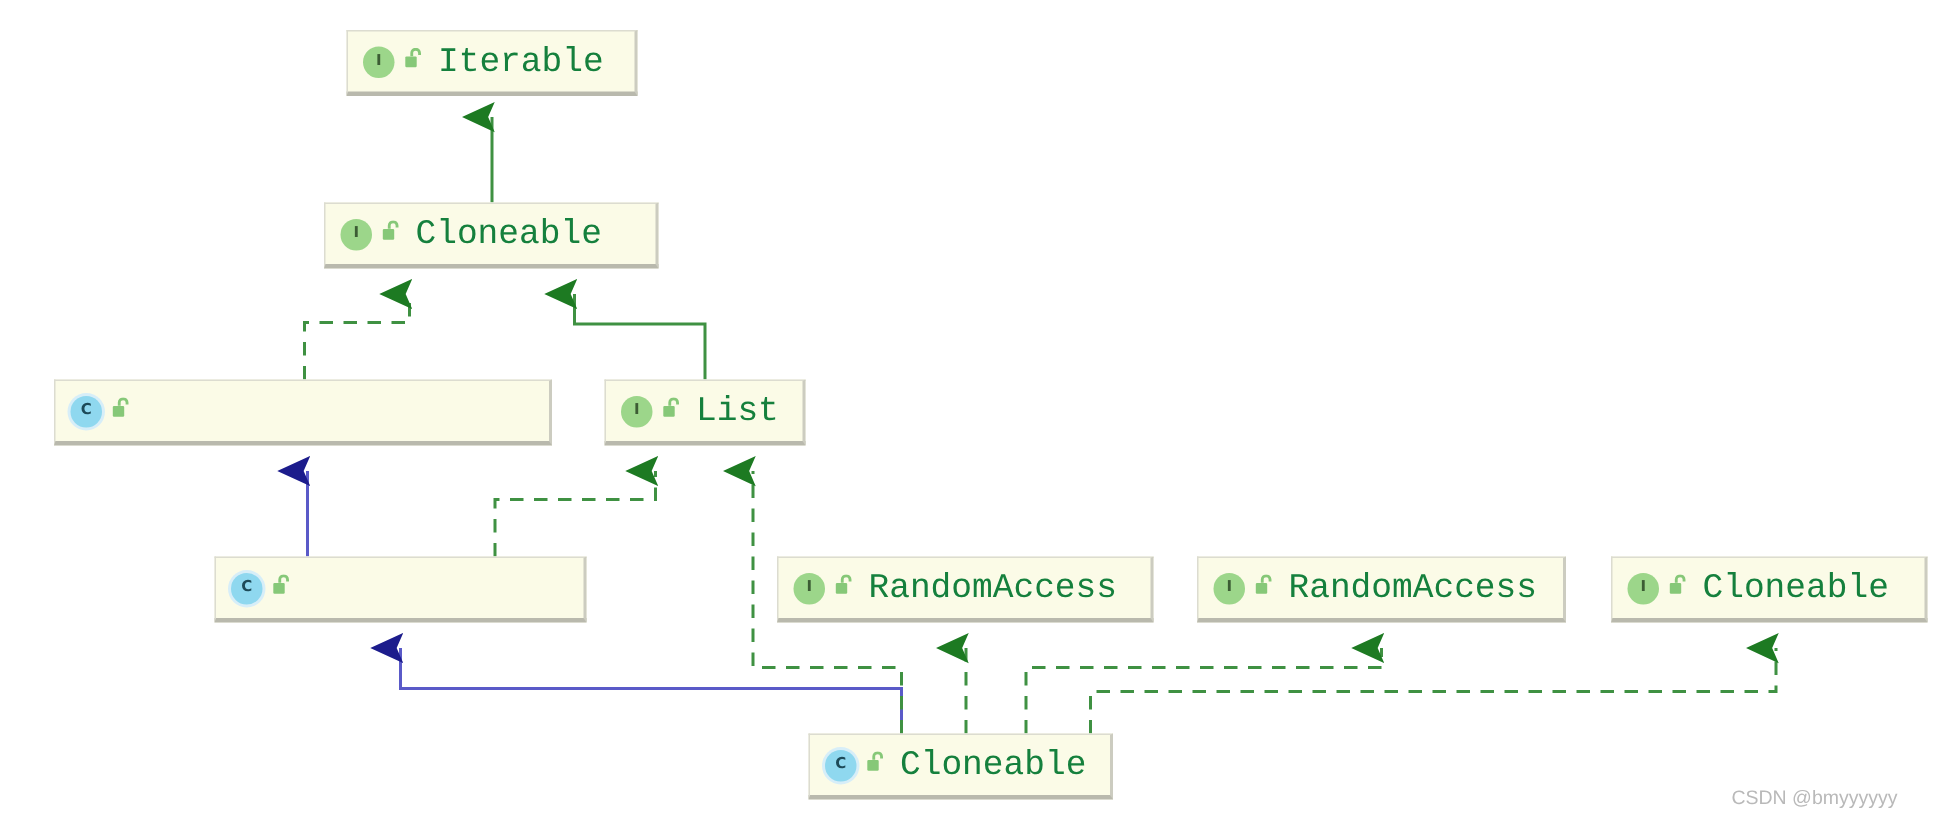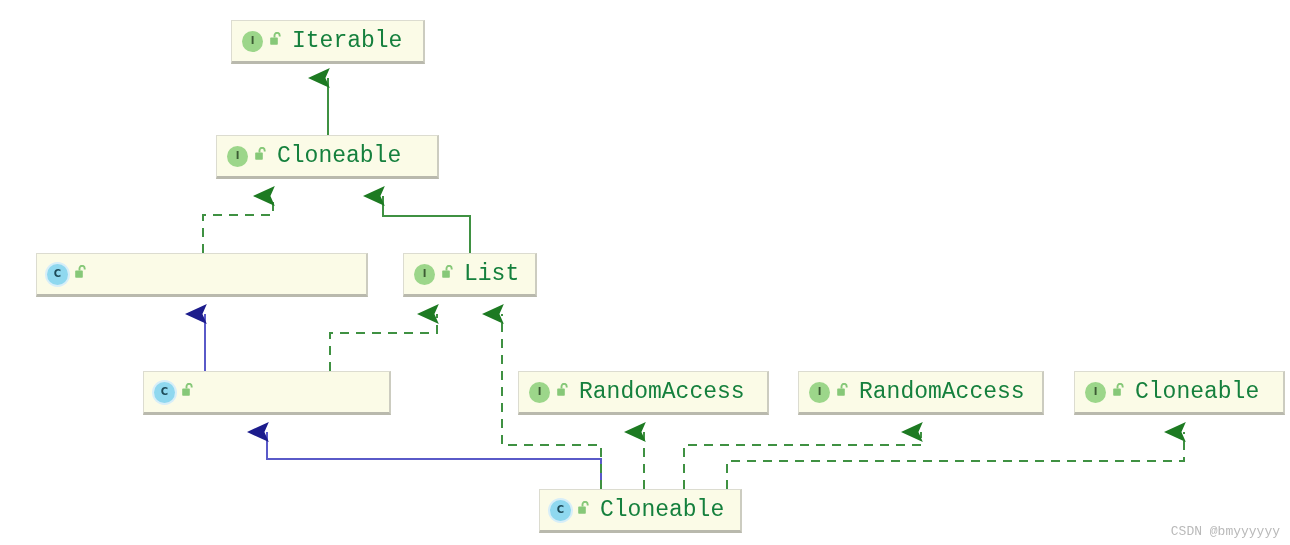--- a/index.html
+++ b/index.html
@@ -71,23 +71,23 @@
   .node-label {
     font-family: Liberation Mono, monospace;
     font-size: 23px;
     color: #15803d;
     letter-spacing: 0px;
     white-space: nowrap;
     line-height: 1;
   }
   .watermark {
     position: absolute;
-    right: 10px;
+    right: 25px;
     bottom: 6px;
-    font-family: Liberation Mono, monospace;
+    font-family: Liberation Sans, sans-serif;
     font-size: 13px;
     color: #b9b9b9;
     z-index: 9;
     white-space: nowrap;
   }
 </style>
 </head>
 <body>
 
 <div id="canvas">

